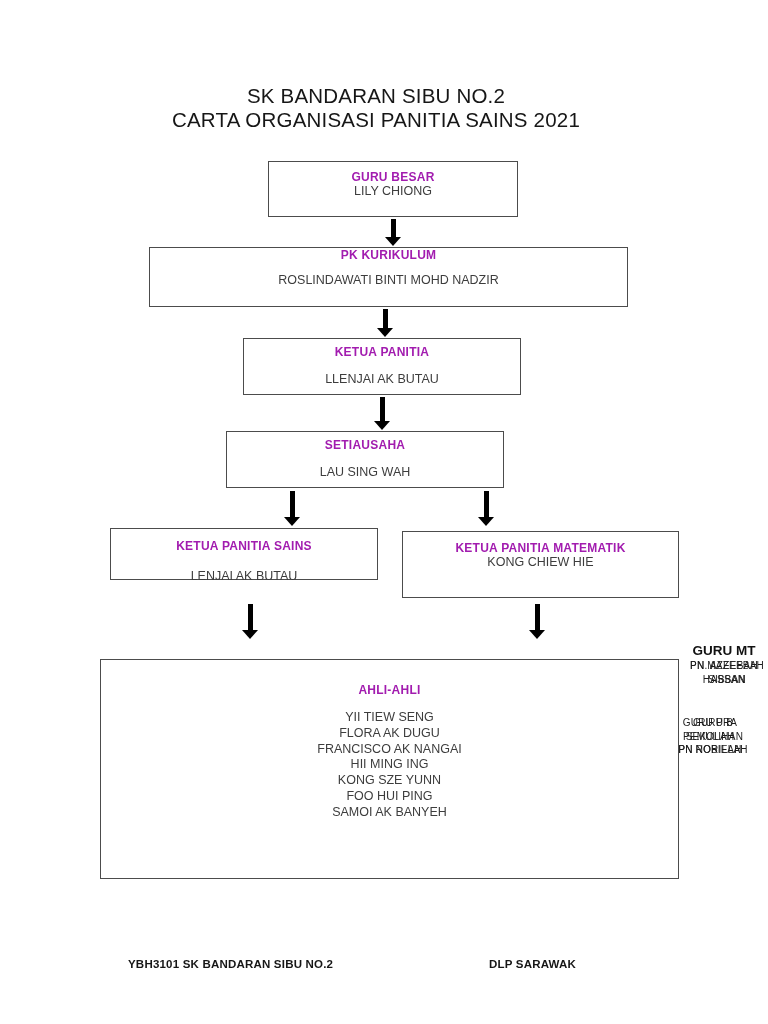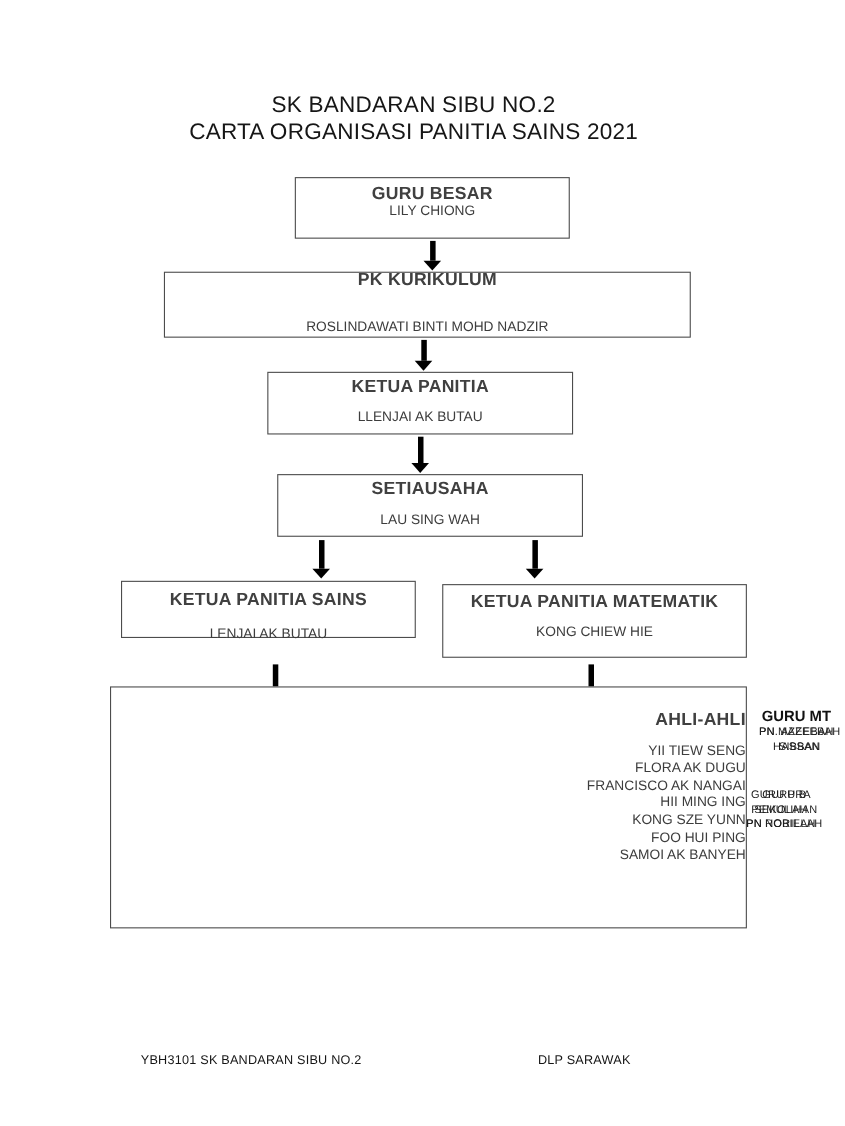--- a/index.html
+++ b/index.html
@@ -8,56 +8,56 @@
     font-family:"Liberation Sans", sans-serif;color:#1a1a1a;overflow:hidden;
   }
   .doc-title{
     position:absolute;top:84px;left:0;width:752px;text-align:center;
     font-size:20.5px;line-height:23.5px;letter-spacing:.2px;color:#161616;
   }
   .obox{
     position:absolute;border:1.6px solid #4c4c4c;background:#fff;
     text-align:center;box-sizing:border-box;
   }
-  .obox .btitle{font-weight:bold;font-size:16px;letter-spacing:.25px;color:#404040;line-height:14px;}
+  .obox .btitle{font-weight:bold;font-size:12px;letter-spacing:.25px;color:#a21caf;line-height:14px;}
   .obox .bname{font-size:12.5px;color:#3d3d3d;line-height:14px;}
   
   .b-gb {left:268px;top:161px;width:250px;height:56px;padding-top:8px;}
   .b-pk {left:149px;top:247px;width:479px;height:60px;padding-top:0;}
-  .b-pk .bname{margin-top:28px;}
+  .b-pk .bname{margin-top:11px;}
   .b-kp {left:243px;top:338px;width:278px;height:57px;padding-top:6px;}
   .b-kp .bname{margin-top:13px;}
-  .b-su {left:252px;top:431px;width:278px;height:57px;padding-top:6px;}
+  .b-su {left:226px;top:431px;width:278px;height:57px;padding-top:6px;}
   .b-su .bname{margin-top:13px;}
   .b-kps{left:110px;top:528px;width:268px;height:52px;padding-top:10px;}
   .b-kps .bname{margin-top:16px;}
   .b-kpm{left:402px;top:531px;width:277px;height:67px;padding-top:9px;}
-  .b-kpm .bname{margin-top:12px;}
-  .b-ahli{left:100px;top:624px;width:579px;height:220px;padding-top:23px;text-align:right;}
+  .b-kpm .bname{margin-top:0;}
+  .b-ahli{left:100px;top:659px;width:579px;height:220px;padding-top:23px;}
   .b-ahli .members{margin-top:13px;font-size:12.5px;color:#3d3d3d;line-height:15.8px;}
   
   .arrow{position:absolute;width:16px;display:flex;flex-direction:column;align-items:center;}
   .arrow .shaft{width:5px;background:#000;flex:1;}
   .arrow .head{width:0;height:0;border-left:8px solid transparent;border-right:8px solid transparent;border-top:9px solid #000;}
   .a1{left:385px;top:219px;height:27px;}
   .a2{left:377px;top:309px;height:28px;}
   .a3{left:374px;top:397px;height:33px;}
   .a4l{left:284px;top:491px;height:35px;}
   .a4r{left:478px;top:491px;height:35px;}
   .a5l{left:242px;top:604px;height:35px;}
   .a5r{left:529px;top:604px;height:35px;}
   
   .side-mt{position:absolute;left:680px;top:643px;width:88px;text-align:center;}
   .side-mt .stitle{font-weight:bold;font-size:13.5px;color:#111;}
   .overlay-wrap{position:relative;height:30px;margin-top:1px;}
   .overlay-wrap2{position:absolute;left:652px;top:716px;width:116px;height:44px;}
   .olayer{position:absolute;top:0;left:0;right:0;text-align:center;font-size:10px;line-height:13.5px;color:#1c1c1c;letter-spacing:.2px;white-space:nowrap;}
   .olayer.shift{transform:translateX(3px);}
   
-  .footer-left,.footer-right{position:absolute;top:958px;font-weight:normal;font-size:11.5px;letter-spacing:.2px;color:#161616;}
+  .footer-left,.footer-right{position:absolute;top:958px;font-weight:bold;font-size:11.5px;letter-spacing:.2px;color:#161616;}
   .footer-left{left:128px;}
   .footer-right{left:489px;}
 </style>
 </head>
 <body>
 
 <div class="doc-title">
   <div>SK BANDARAN SIBU NO.2</div>
   <div>CARTA ORGANISASI PANITIA SAINS 2021</div>
 </div>

